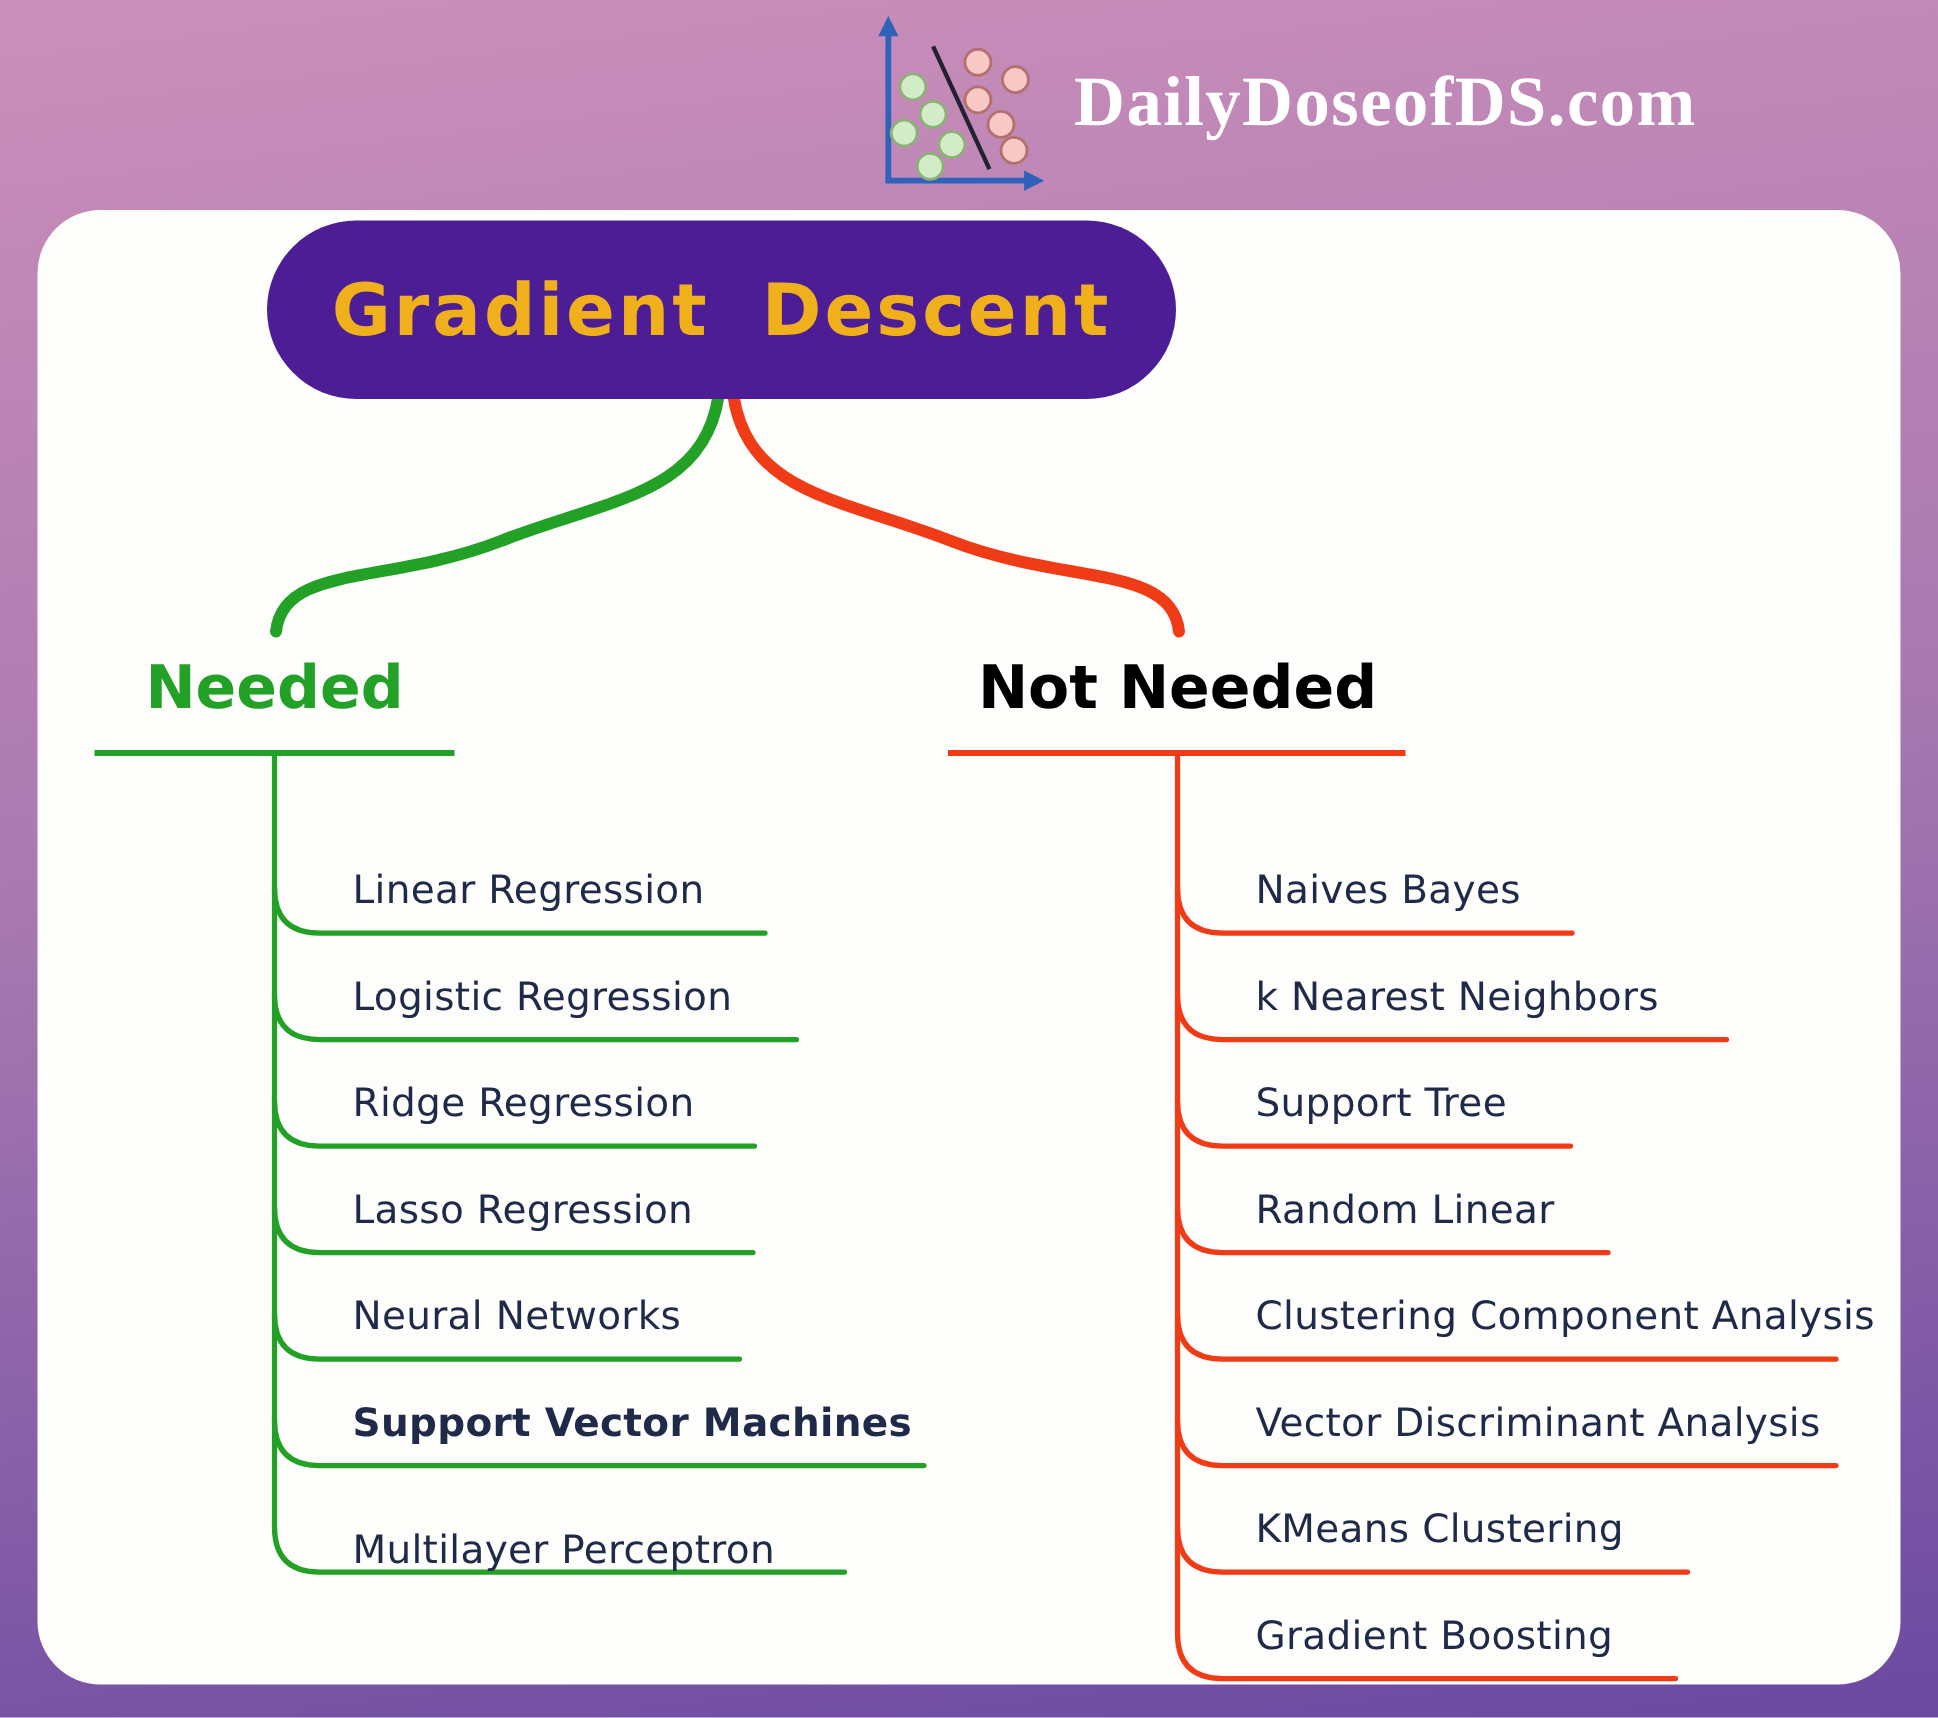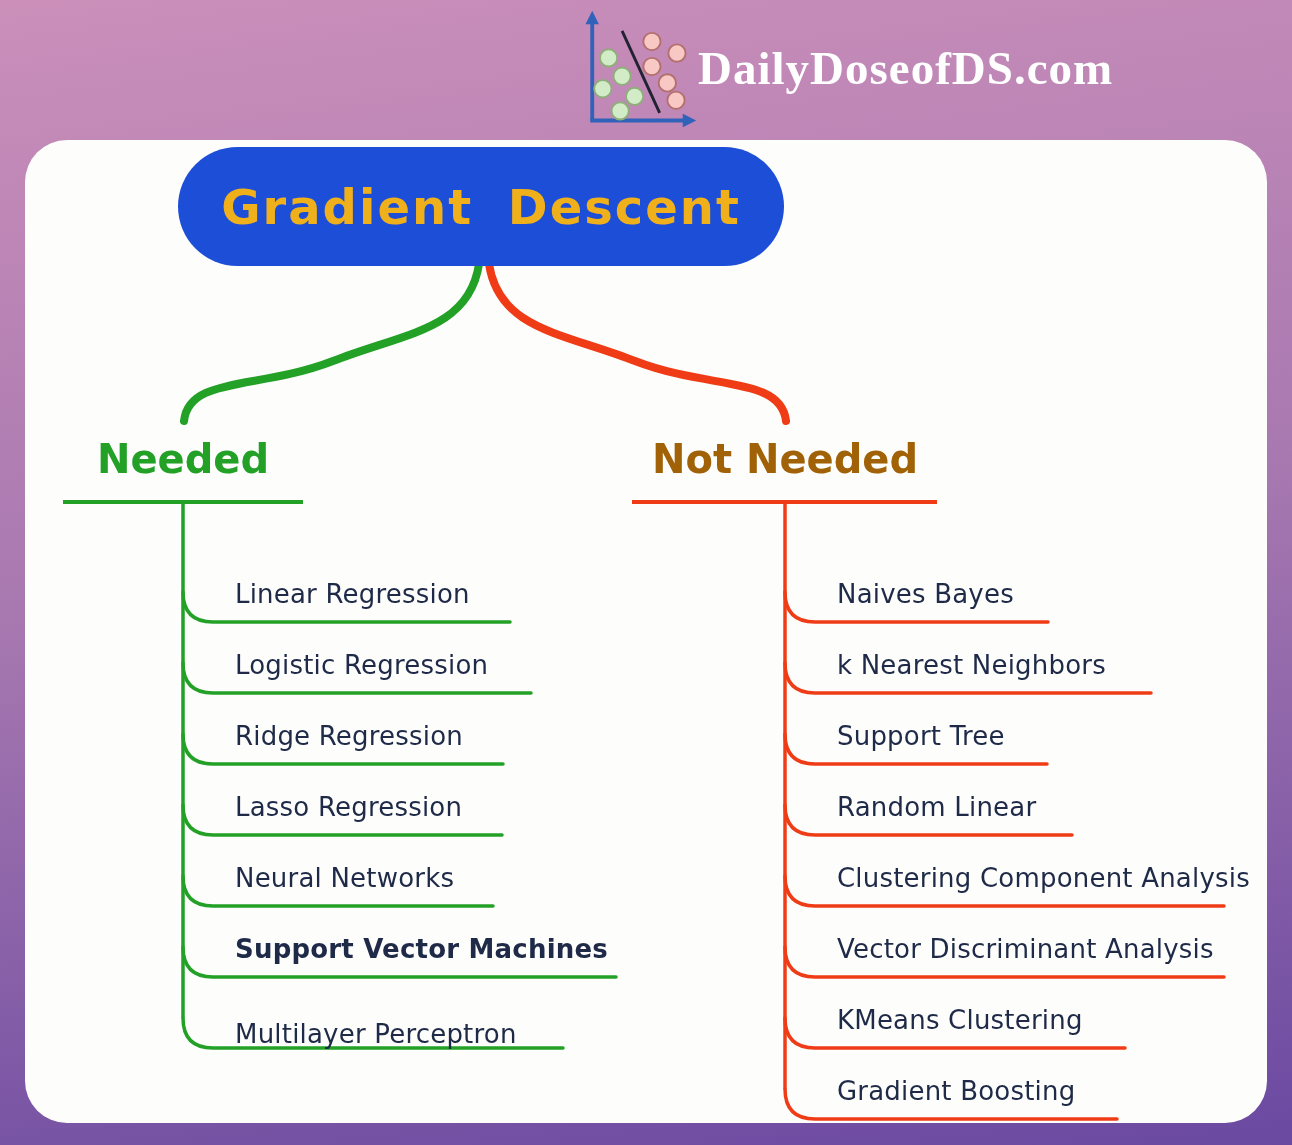--- a/index.html
+++ b/index.html
@@ -3,21 +3,21 @@
 <meta charset="utf-8">
 <style>
   html,body{margin:0;padding:0;}
   body{
     width:1292px;height:1145px;position:relative;overflow:hidden;
     font-family:"DejaVu Sans",sans-serif;
   }
   .page{position:absolute;inset:0;}
   .site-header{
     position:absolute;left:576px;top:2px;height:132px;
-    display:flex;align-items:center;
+    display:flex;align-items:center;gap:18px;
   }
   .logo{width:122px;height:130px;display:block;}
   .site-name{
     font-family:"Liberation Serif","DejaVu Serif",serif;
     font-weight:700;font-size:47px;letter-spacing:1px;white-space:nowrap;
   }
   .card{
     position:absolute;left:25px;top:140px;width:1242px;height:983px;
     border-radius:42px;
   }
@@ -93,26 +93,26 @@
       <path d="M 785 592 Q 785 622 815 622 L 1048 622" stroke="#f03c16" stroke-width="3.5" fill="none" stroke-linecap="round"></path>
       <path d="M 785 663 Q 785 693 815 693 L 1151 693" stroke="#f03c16" stroke-width="3.5" fill="none" stroke-linecap="round"></path>
       <path d="M 785 734 Q 785 764 815 764 L 1047 764" stroke="#f03c16" stroke-width="3.5" fill="none" stroke-linecap="round"></path>
       <path d="M 785 805 Q 785 835 815 835 L 1072 835" stroke="#f03c16" stroke-width="3.5" fill="none" stroke-linecap="round"></path>
       <path d="M 785 876 Q 785 906 815 906 L 1224 906" stroke="#f03c16" stroke-width="3.5" fill="none" stroke-linecap="round"></path>
       <path d="M 785 947 Q 785 977 815 977 L 1224 977" stroke="#f03c16" stroke-width="3.5" fill="none" stroke-linecap="round"></path>
       <path d="M 785 1018 Q 785 1048 815 1048 L 1125 1048" stroke="#f03c16" stroke-width="3.5" fill="none" stroke-linecap="round"></path>
       <path d="M 785 1089 Q 785 1119 815 1119 L 1117 1119" stroke="#f03c16" stroke-width="3.5" fill="none" stroke-linecap="round"></path>
     </svg>
 
-  <div class="title-pill" id="title-pill" style="background: #1d4ed8;">
+  <div class="title-pill" id="title-pill" style="background: #4c1d95;">
     <span id="root-label" style="color: rgb(240, 176, 27);">Gradient Descent</span>
   </div>
 
   <div class="branch-label" id="label-0" style="color: rgb(35, 161, 39);">Needed</div>
-  <div class="branch-label" id="label-1" style="color: #a16207;">Not Needed</div>
+  <div class="branch-label" id="label-1" style="color: #000000;">Not Needed</div>
 
   <div id="items" style="color: rgb(30, 42, 71);">
       <div class="item" style="left: 235px; top: 575px;">Linear Regression</div>
       <div class="item" style="left: 235px; top: 646px;">Logistic Regression</div>
       <div class="item" style="left: 235px; top: 717px;">Ridge Regression</div>
       <div class="item" style="left: 235px; top: 788px;">Lasso Regression</div>
       <div class="item" style="left: 235px; top: 859px;">Neural Networks</div>
       <div class="item" style="left: 235px; top: 930px; font-weight: bold;">Support Vector Machines</div>
       <div class="item" style="left: 235px; top: 1001px; margin-top: 14px;">Multilayer Perceptron</div>
       <div class="item" style="left: 837px; top: 575px;">Naives Bayes</div>

